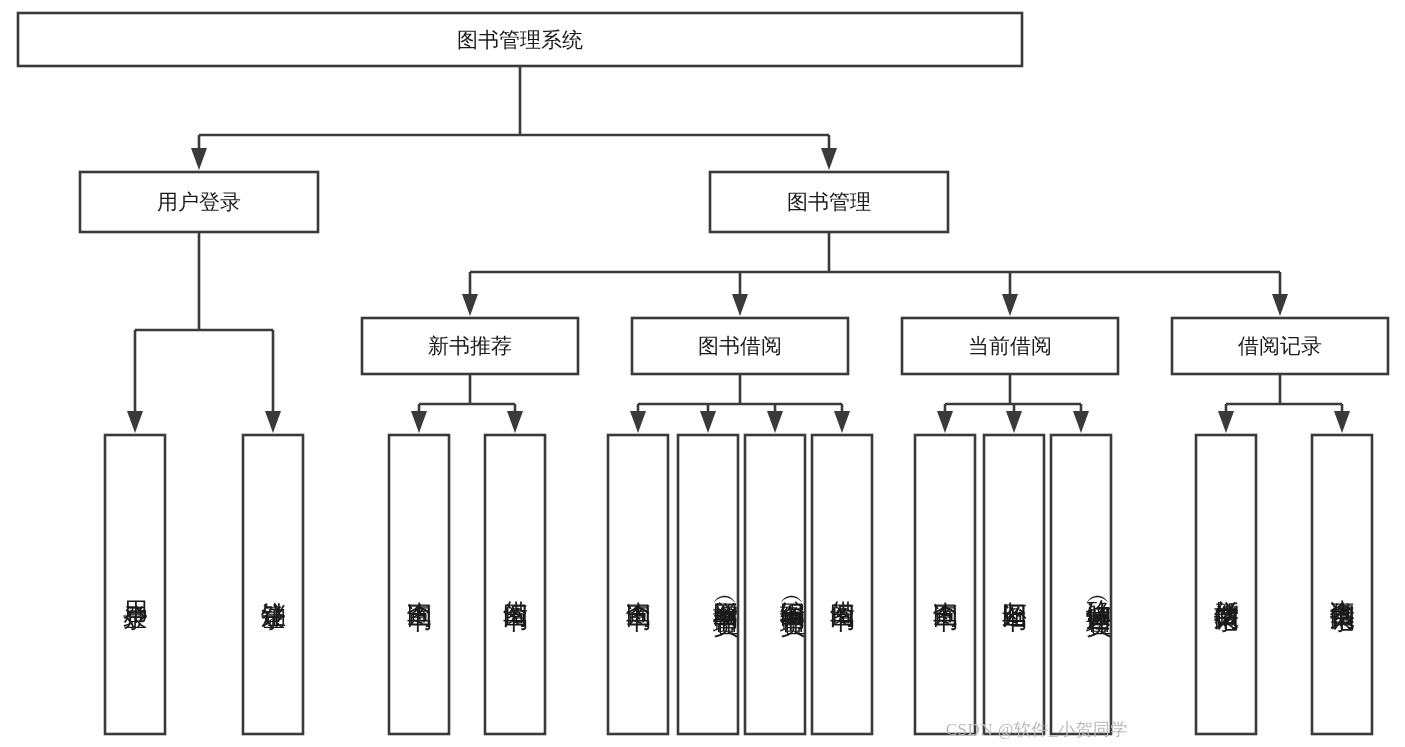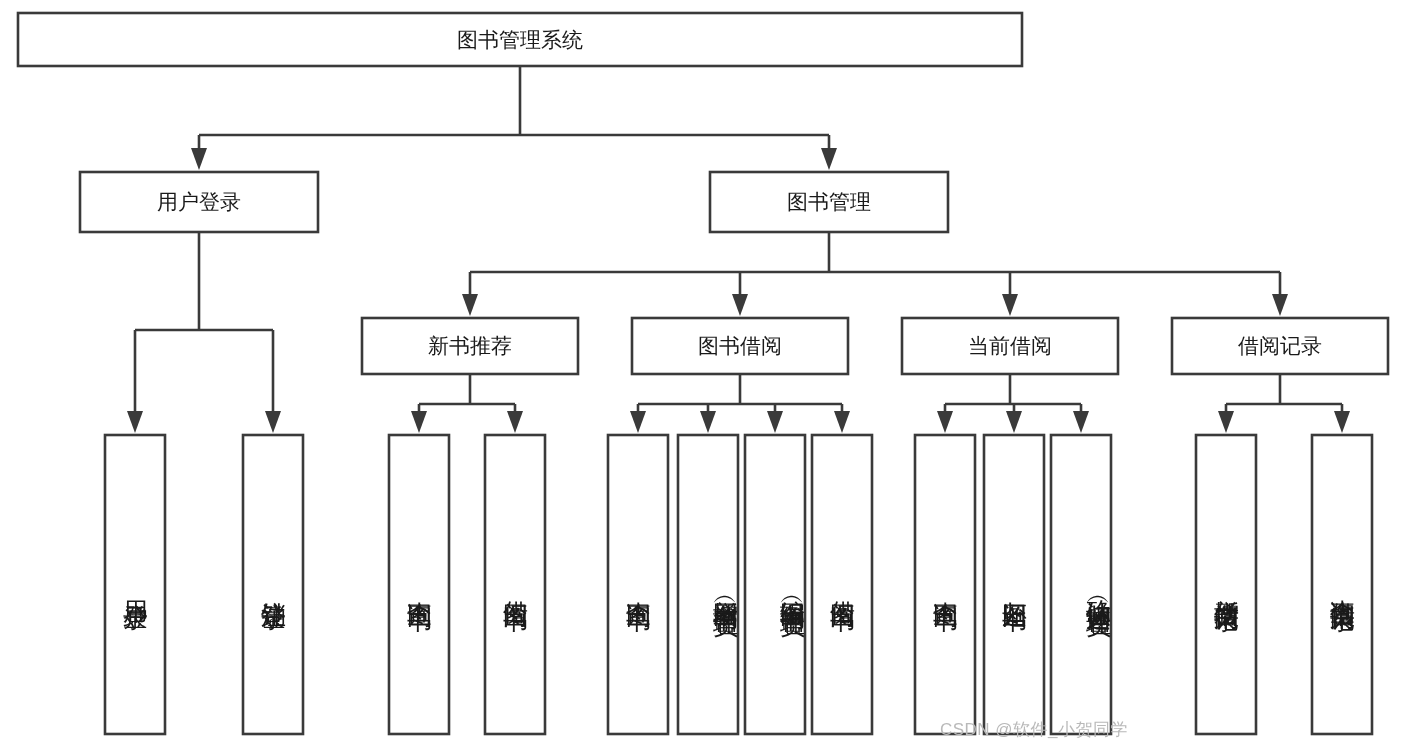--- a/index.html
+++ b/index.html
@@ -65,21 +65,21 @@
     justify-content: center;
     pointer-events: none;
   }
   .node-label-v.center-v {
     align-items: center;
   }
   #watermark {
     position: absolute;
     right: 8px;
     bottom: 6px;
-    font-family: Liberation Sans, sans-serif;
+    font-family: Liberation Serif, serif;
     font-size: 17px;
     color: #b9b9b9;
     letter-spacing: 0.5px;
     white-space: nowrap;
   }
 </style>
 </head>
 <body>
 
 <div id="diagram-root">

